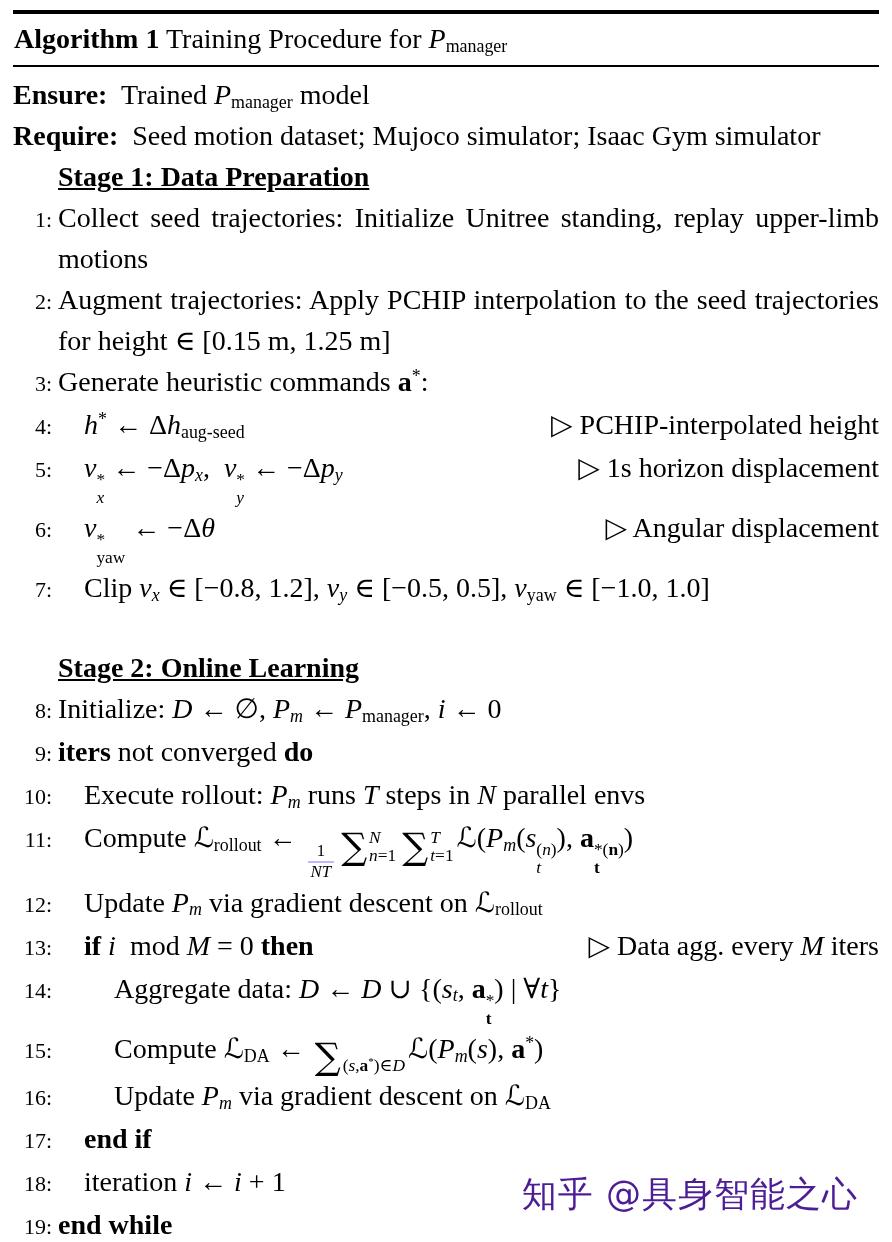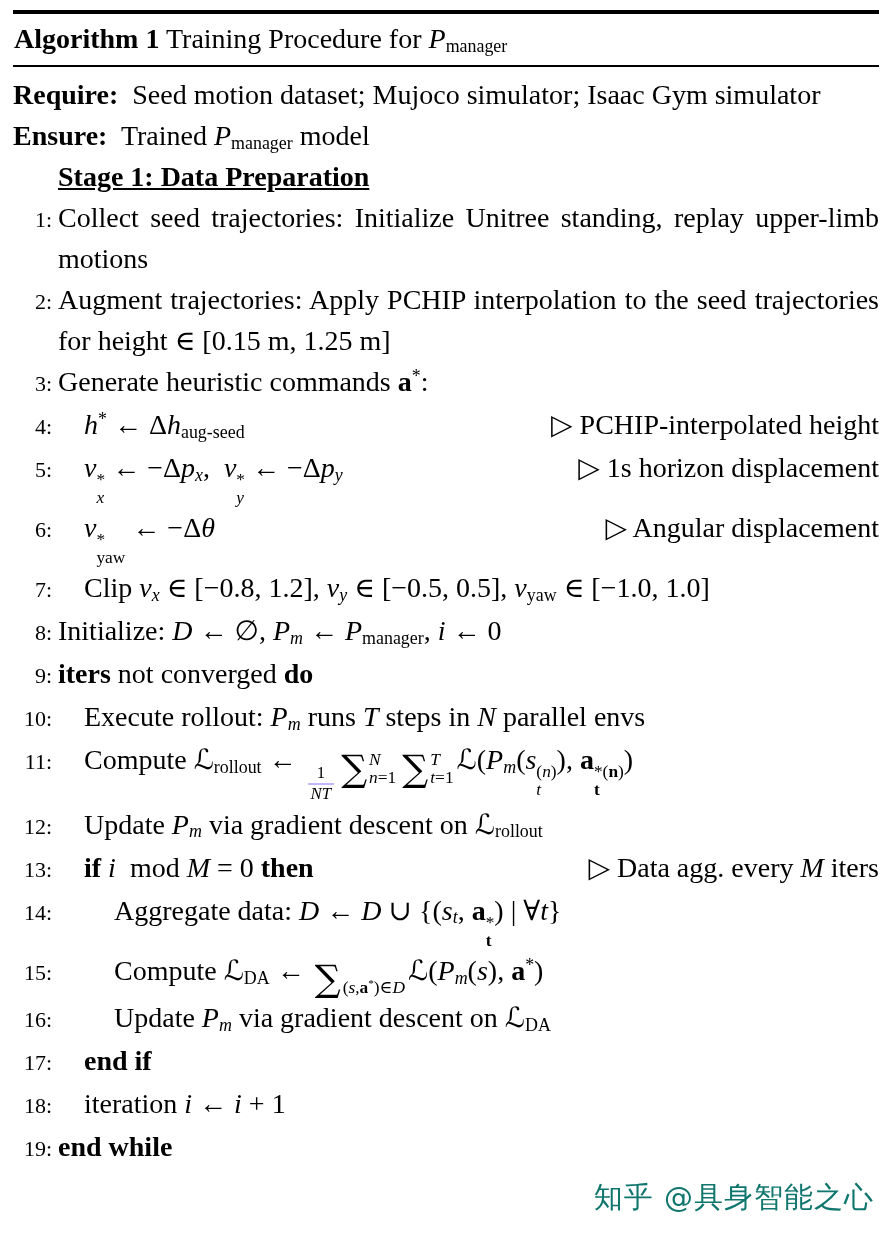--- a/index.html
+++ b/index.html
@@ -37,35 +37,35 @@
   .frac{display:inline-flex;flex-direction:column;align-items:center;
       vertical-align:-0.52em;font-size:0.6em;line-height:1.12;margin:0 4px;}
   .frac .fden{border-top:2px solid #c4b5fd;padding:0 3px;}
   .frac .fnum{padding:0 3px;}
   .sum{display:inline-flex;align-items:center;vertical-align:-0.4em;margin:0 3px;}
   .sum .sigma{font-size:1.3em;line-height:0.9;font-family:"DejaVu Serif","DejaVu Sans",serif;}
   .sum .ss{margin-left:2px;}
   .cal{font-family:"DejaVu Sans","DejaVu Serif",serif;}
   .cal-d{font-family:"Liberation Serif","DejaVu Serif",serif;font-style:italic;}
   .watermark{
-    position:absolute;right:18px;bottom:24px;font-size:29px;letter-spacing:1px;
-    color:#0f766e;text-shadow:1px 1px 0 #ffffff;
+    position:absolute;right:34px;bottom:24px;font-size:35px;letter-spacing:1px;
+    color:#4c1d95;text-shadow:1px 1px 0 #ffffff;
     font-family:"DejaVu Sans","Liberation Sans",sans-serif;
   }
 </style>
 </head>
 <body>
 
 <div class="algo">
   <div class="rule rule-top"></div>
   <div class="caption"><span class="b">Algorithm 1</span> Training Procedure for <span class="i">P</span><span class="sub">manager</span></div>
   <div class="rule rule-mid"></div>
   <div class="algo-body">
+      <div class="row ensure"><span class="b">Ensure:</span>&nbsp; Trained <span class="i">P</span><span class="sub">manager</span> model</div>
       <div class="row require"><span class="b">Require:</span>&nbsp; Seed motion dataset; Mujoco simulator; Isaac Gym simulator</div>
-      <div class="row ensure"><span class="b">Ensure:</span>&nbsp; Trained <span class="i">P</span><span class="sub">manager</span> model</div>
       <div class="row stage"><span class="b">Stage 1: Data Preparation</span></div>
       <div class="row step j">
         <span class="num">1:</span>
         <span class="code">Collect seed trajectories: Initialize Unitree standing, replay upper-limb motions</span>
       </div>
       <div class="row step j">
         <span class="num">2:</span>
         <span class="code">Augment trajectories: Apply PCHIP interpolation to the seed trajectories for height ∈ [0.15 m, 1.25 m]</span>
       </div>
       <div class="row step">
@@ -93,20 +93,21 @@
         <span class="code"><span class="i">v</span><span class="ss">
             <span>*</span>
             <span>yaw</span>
           </span> ← −Δ<span class="i">θ</span></span>
         <span class="comment">▷ Angular displacement</span>
       </div>
       <div class="row step i1 nw">
         <span class="num">7:</span>
         <span class="code">Clip <span class="i">v</span><span class="sub"><span class="i">x</span></span> ∈ [−0.8, 1.2], <span class="i">v</span><span class="sub"><span class="i">y</span></span> ∈ [−0.5, 0.5], <span class="i">v</span><span class="sub">yaw</span> ∈ [−1.0, 1.0]</span>
       </div>
+      <div class="row stage gap"><span class="b">Stage 2: Online Learning</span></div>
       <div class="row step nw">
         <span class="num">8:</span>
         <span class="code">Initialize: <span class="cal cal-d">D</span> ← ∅, <span class="i">P</span><span class="sub"><span class="i">m</span></span> ← <span class="i">P</span><span class="sub">manager</span>, <span class="i">i</span> ← 0</span>
       </div>
       <div class="row step">
         <span class="num">9:</span>
         <span class="code"><span class="b">iters</span> not converged <span class="b">do</span></span>
       </div>
       <div class="row step i1">
         <span class="num">10:</span>

